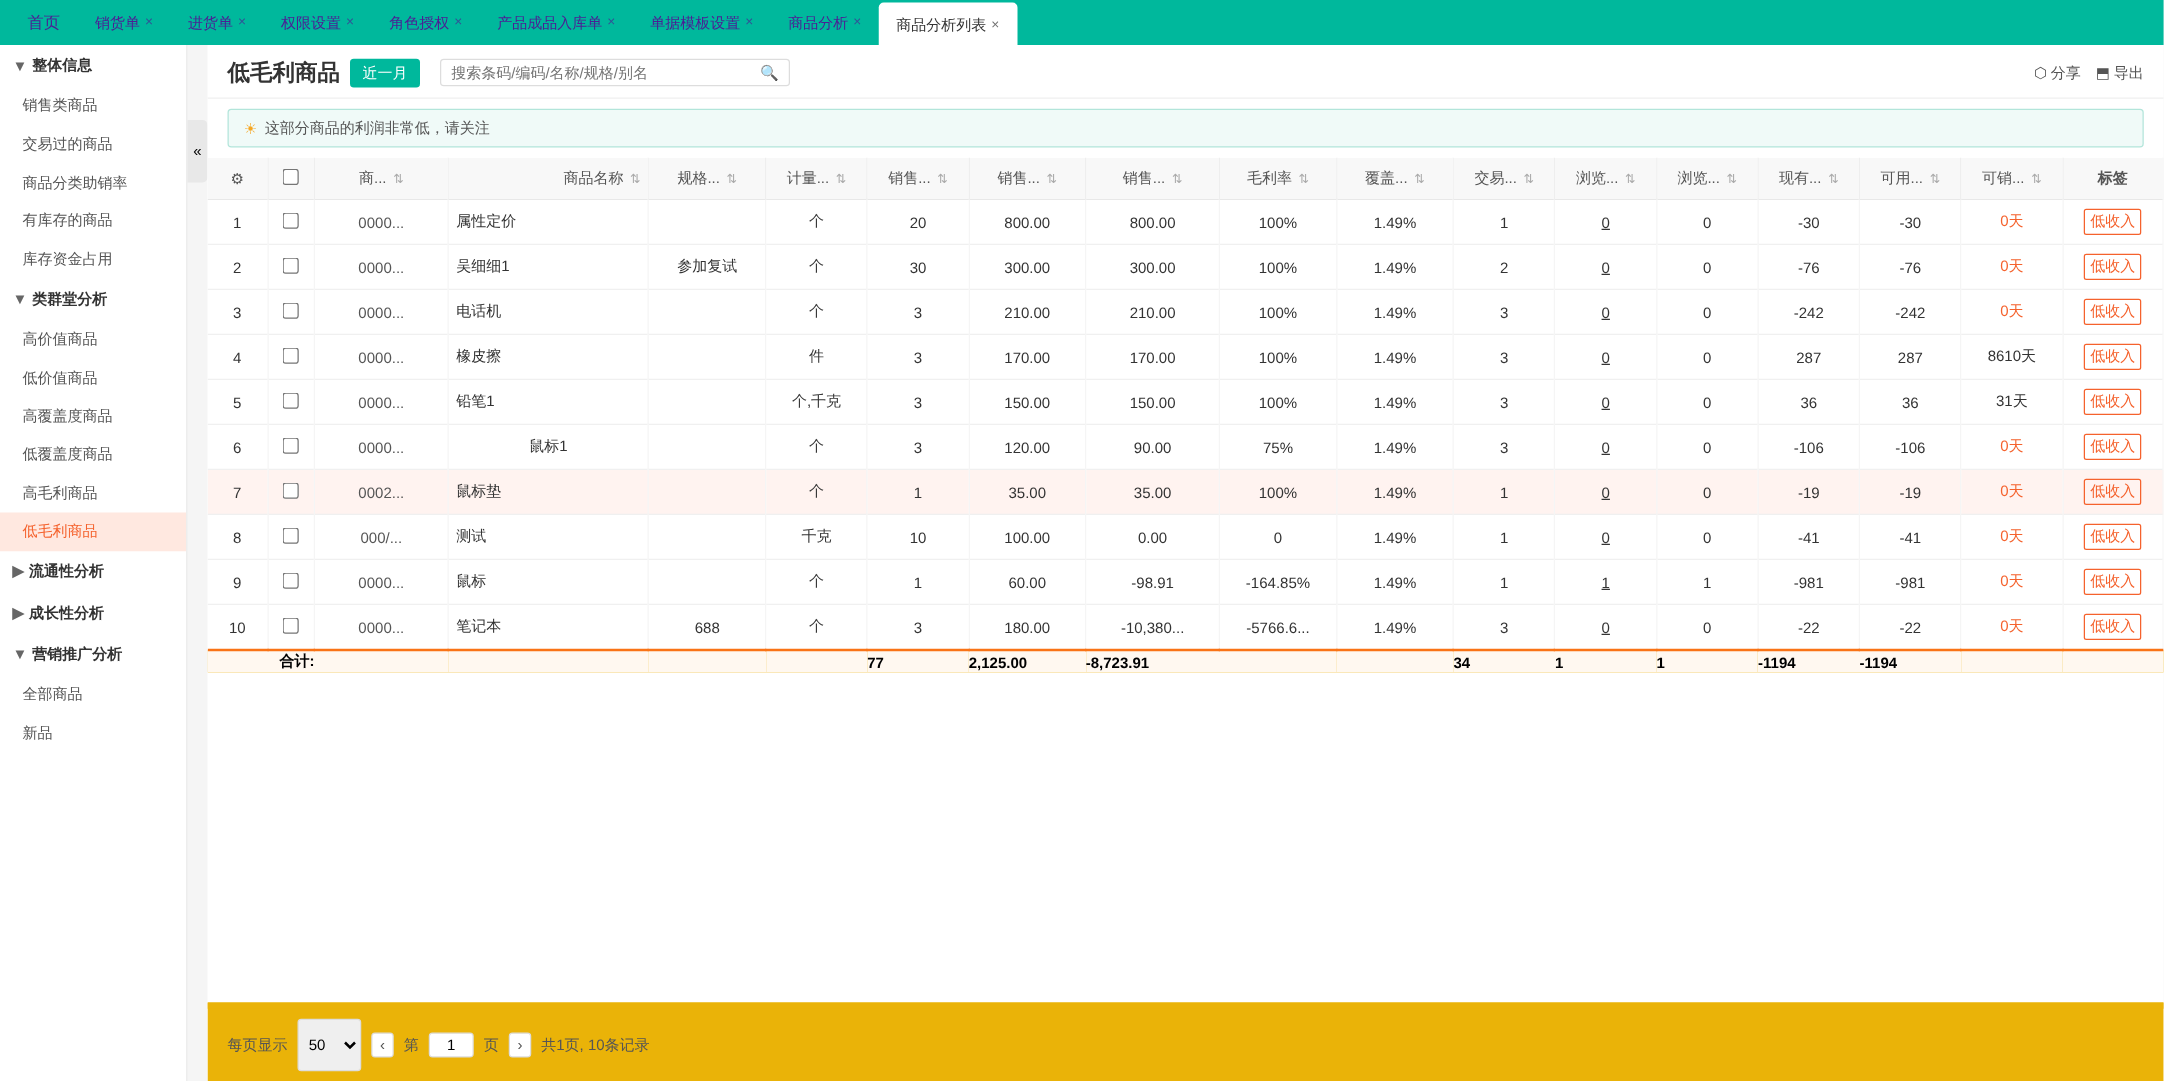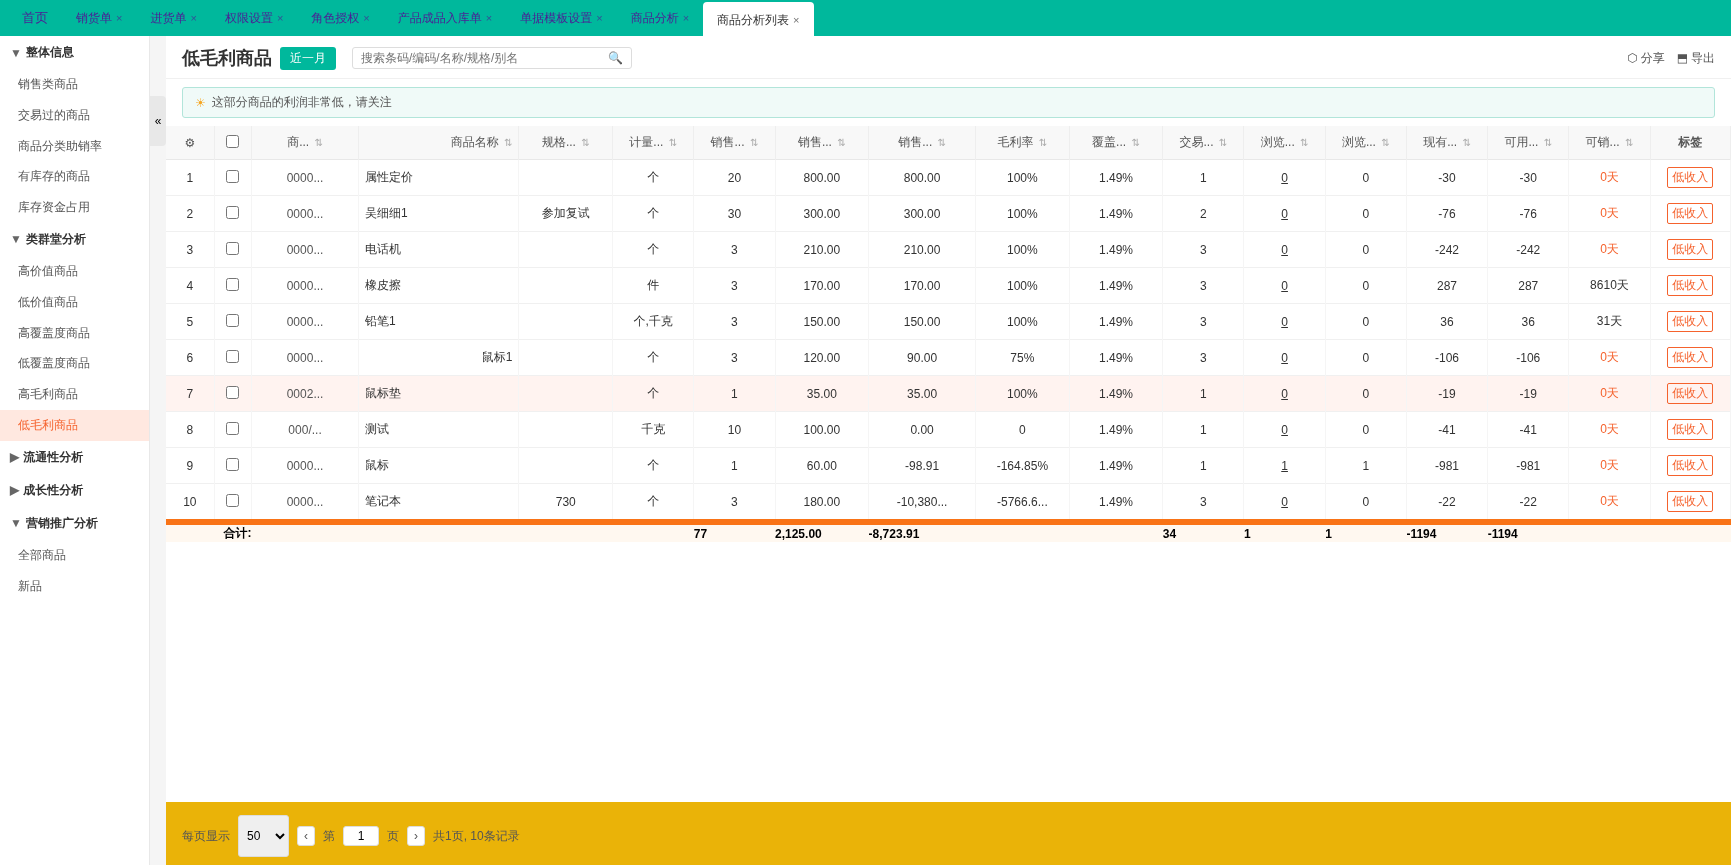--- a/index.html
+++ b/index.html
@@ -191,21 +191,21 @@
       border-radius: 2px;
       padding: 1px 4px;
       font-size: 12px;
       display: inline-block;
     }
     .underline-link { text-decoration: underline; cursor: pointer; color: #333; }
 
     
     .totals-row {
       background: #eab308;
-      border-top: 6px solid #f97316;
+      border-top: 2px solid #f97316;
     }
     .totals-row td {
       background: #fff8f0;
       font-weight: bold;
     }
 
     
     .pagination-bar {
       display: flex;
       align-items: center;
@@ -544,21 +544,21 @@
     <td>0</td>
     <td>36</td>
     <td>36</td>
     <td style="color:#333;">31天</td>
     <td><span class="tag-cell">低收入</span></td>
   </tr>
             <tr>
     <td>6</td>
     <td><input type="checkbox" style=""></td>
     <td style="color:#555;">0000...</td>
-    <td style="text-align:right;">鼠标1</td>
+    <td style="text-align:center;">鼠标1</td>
     <td></td>
     <td>个</td>
     <td>3</td>
     <td>120.00</td>
     <td>90.00</td>
     <td>75%</td>
     <td>1.49%</td>
     <td>3</td>
     <td><span class="underline-link">0</span></td>
     <td>0</td>
@@ -625,21 +625,21 @@
     <td>-981</td>
     <td>-981</td>
     <td style="color:#f5622d;">0天</td>
     <td><span class="tag-cell">低收入</span></td>
   </tr>
             <tr>
     <td>10</td>
     <td><input type="checkbox" style=""></td>
     <td style="color:#555;">0000...</td>
     <td style="text-align:left;">笔记本</td>
-    <td>730</td>
+    <td>688</td>
     <td>个</td>
     <td>3</td>
     <td>180.00</td>
     <td>-10,380...</td>
     <td>-5766.6...</td>
     <td>1.49%</td>
     <td>3</td>
     <td><span class="underline-link">0</span></td>
     <td>0</td>
     <td>-22</td>

